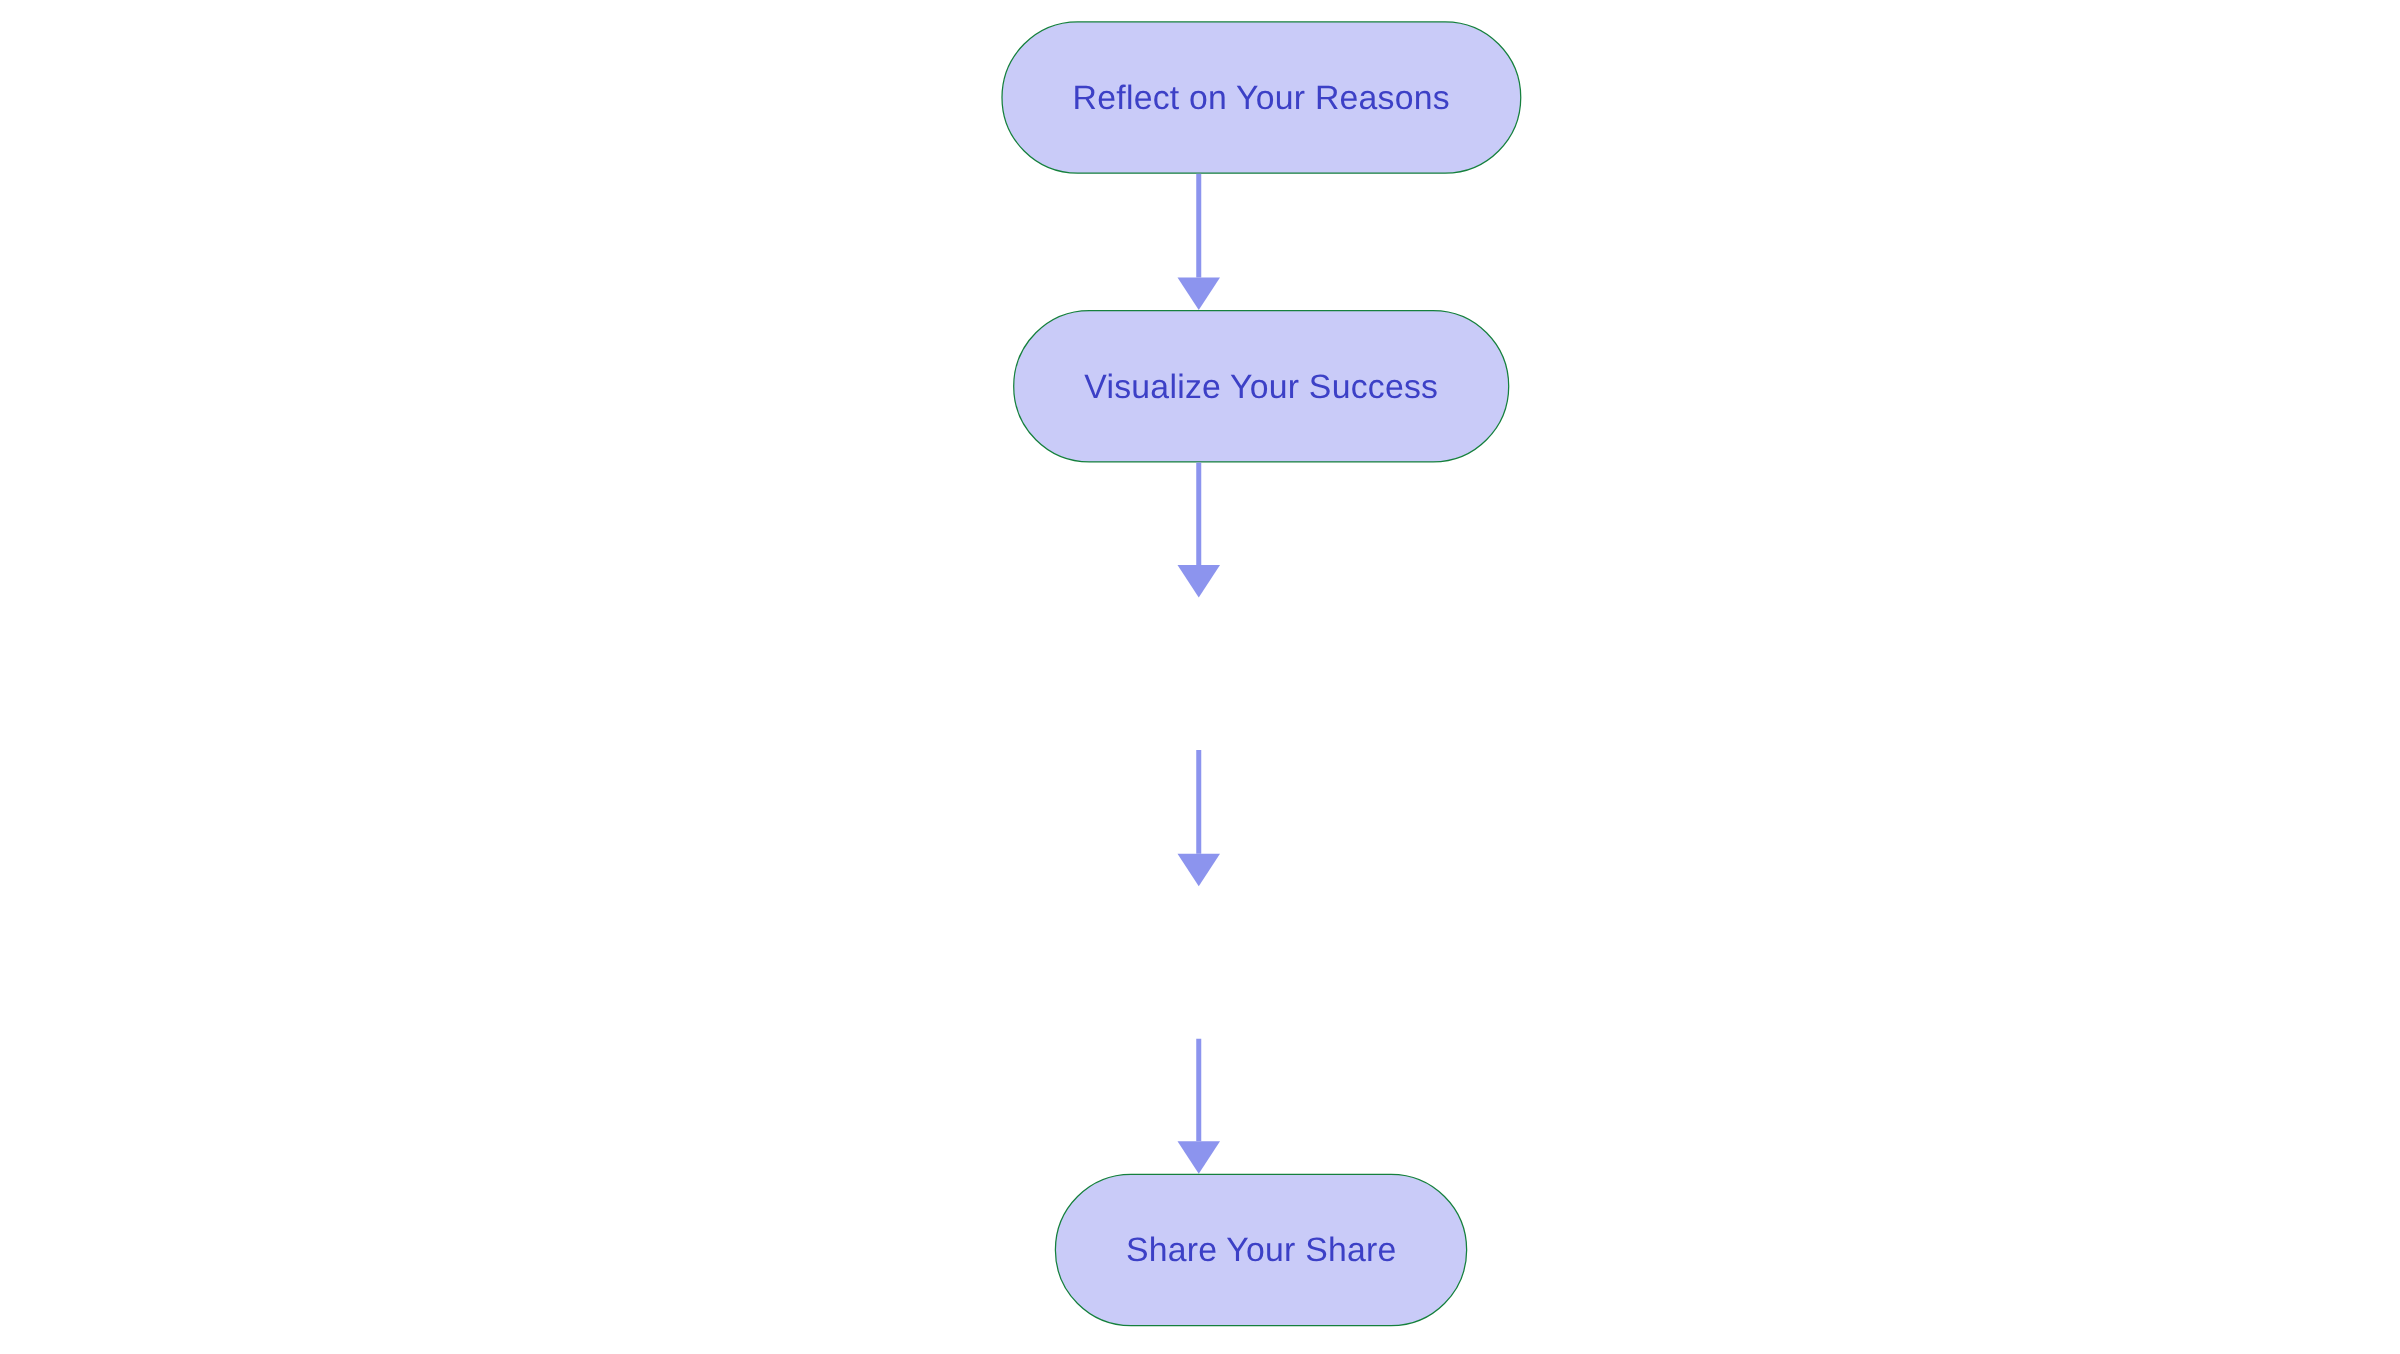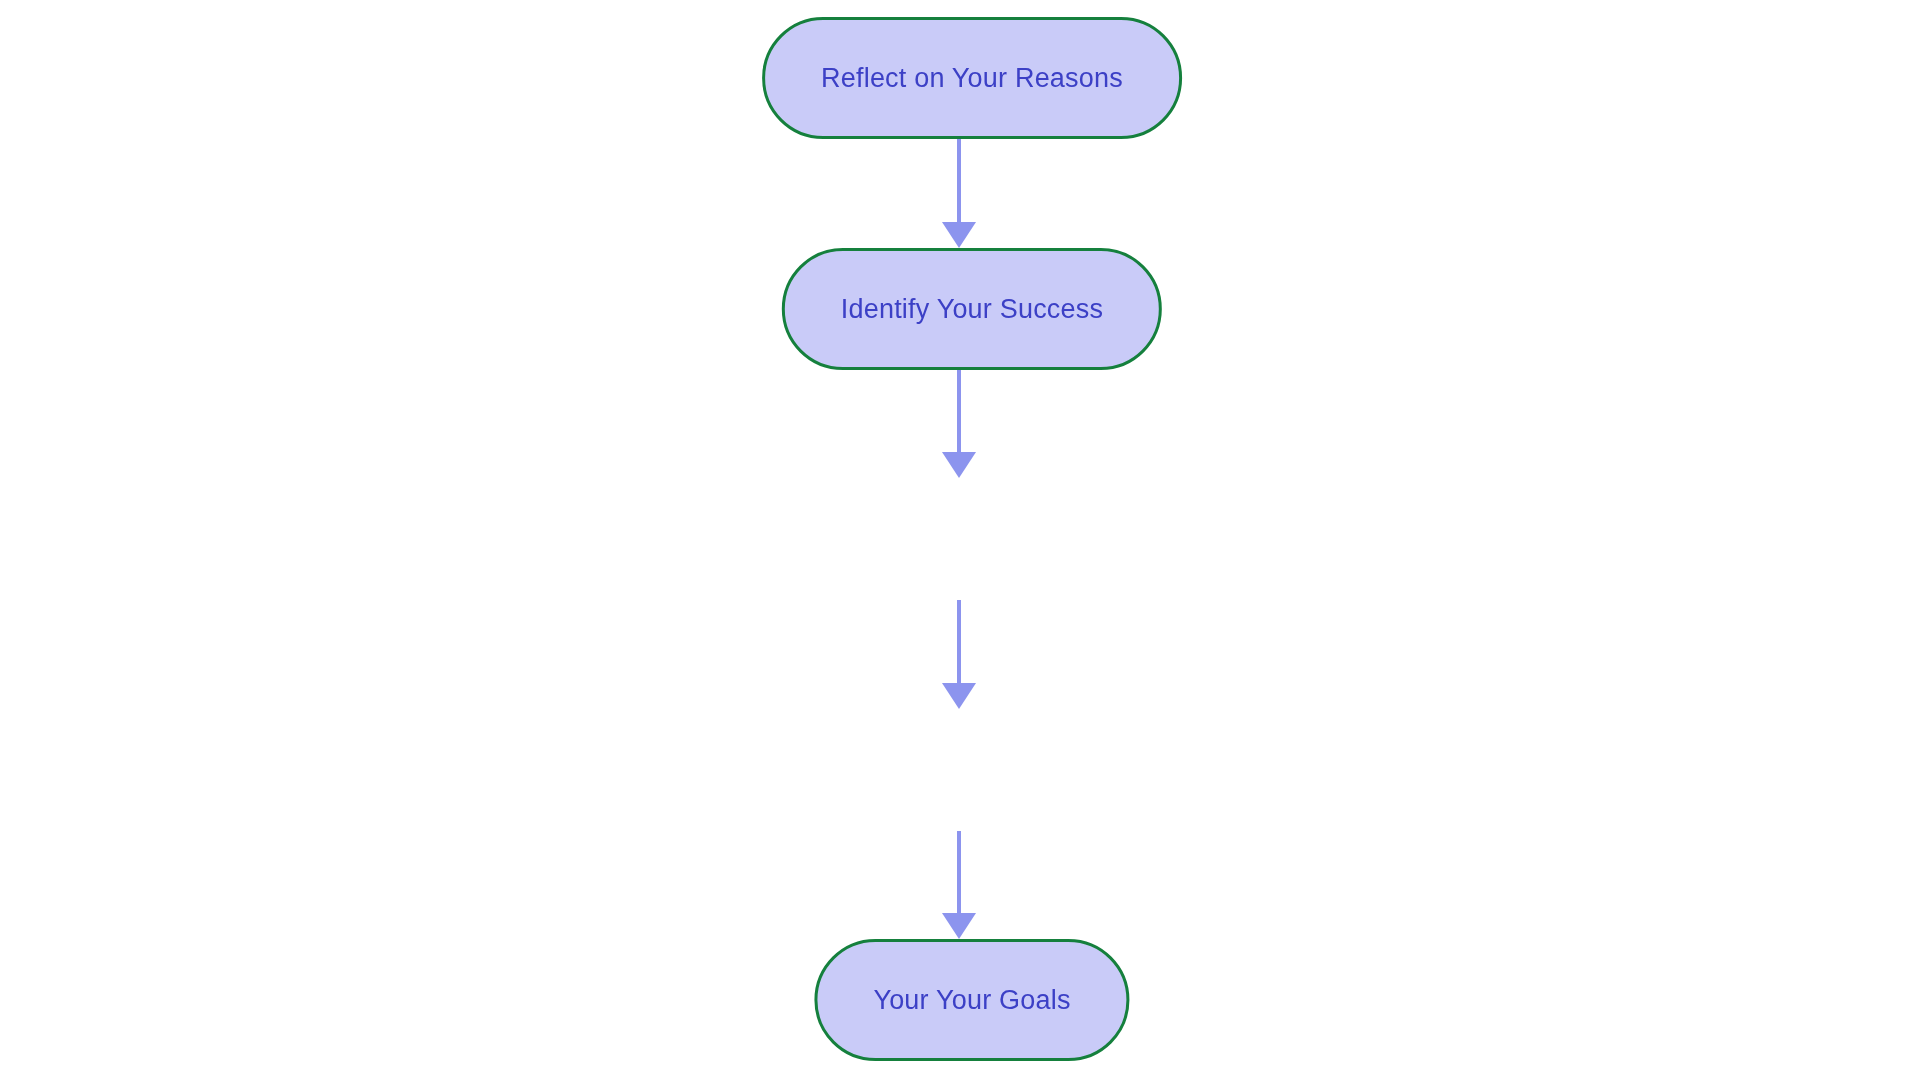--- a/index.html
+++ b/index.html
@@ -10,31 +10,31 @@
   }
   .canvas {
     position: relative;
     width: 1920px;
     height: 1083px;
     background: #ffffff;
     overflow: hidden;
   }
   .flow-node {
     position: absolute;
-    left: 972px;
+    left: 1009px;
     transform: translateX(-50%);
     height: 122px;
     box-sizing: border-box;
     display: flex;
     align-items: center;
     justify-content: center;
     white-space: nowrap;
     padding: 0 56px;
     background: #c9cbf8;
-    border: 3px solid #15803d;
+    border: 1px solid #15803d;
     border-radius: 62px;
     color: #3c40c6;
     font-size: 27px;
     letter-spacing: 0.2px;
   }
   .node-1 { top: 17px; }
   .node-2 { top: 248px; }
   .node-3 { top: 478px; }
   .node-4 { top: 709px; }
   .node-5 { top: 939px; }
@@ -73,37 +73,37 @@
   <div class="flow-node node-1">
     <span>Reflect on Your Reasons</span>
   </div>
 
   <div class="connector conn-1">
     <div class="arrow-line"></div>
     <div class="arrow-head"></div>
   </div>
 
   <div class="flow-node node-2">
-    <span>Identify Your Success</span>
+    <span>Visualize Your Success</span>
   </div>
 
   <div class="connector conn-2">
     <div class="arrow-line"></div>
     <div class="arrow-head"></div>
   </div>
 
 
   <div class="connector conn-3">
     <div class="arrow-line"></div>
     <div class="arrow-head"></div>
   </div>
 
 
   <div class="connector conn-4">
     <div class="arrow-line"></div>
     <div class="arrow-head"></div>
   </div>
 
   <div class="flow-node node-5">
-    <span>Your Your Goals</span>
+    <span>Share Your Share</span>
   </div>
 
 </div>
 
 </body></html>

